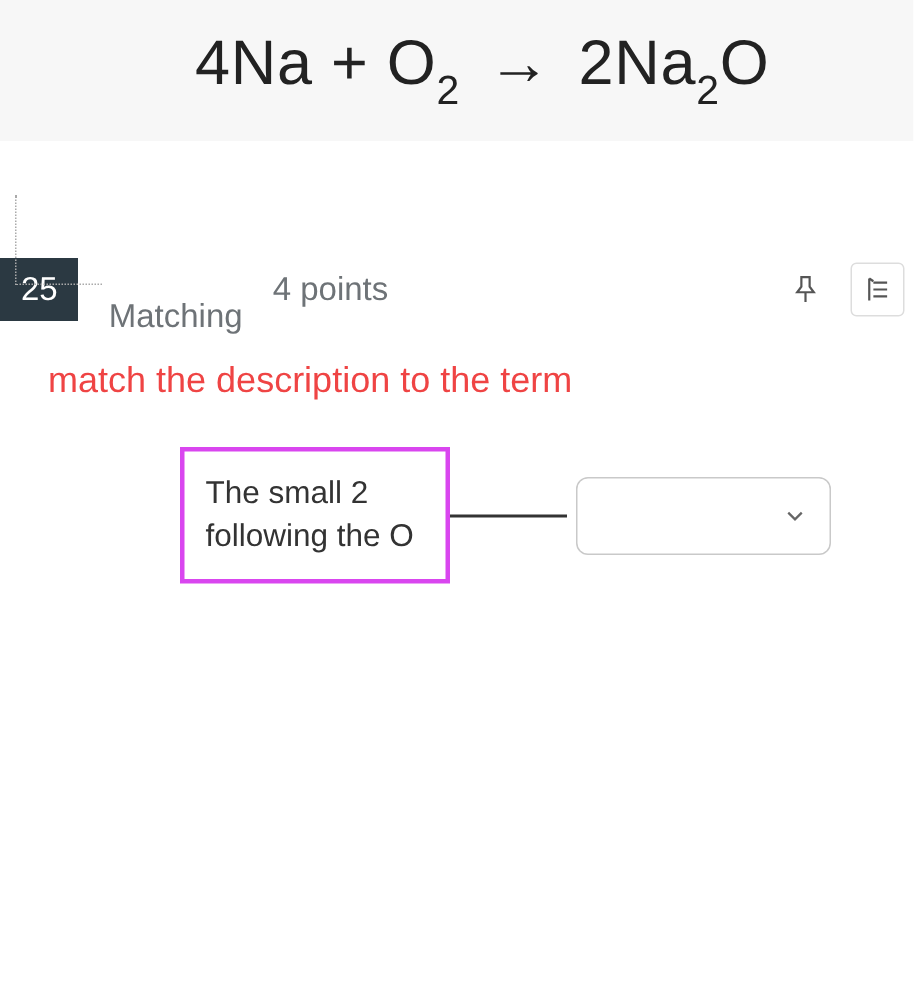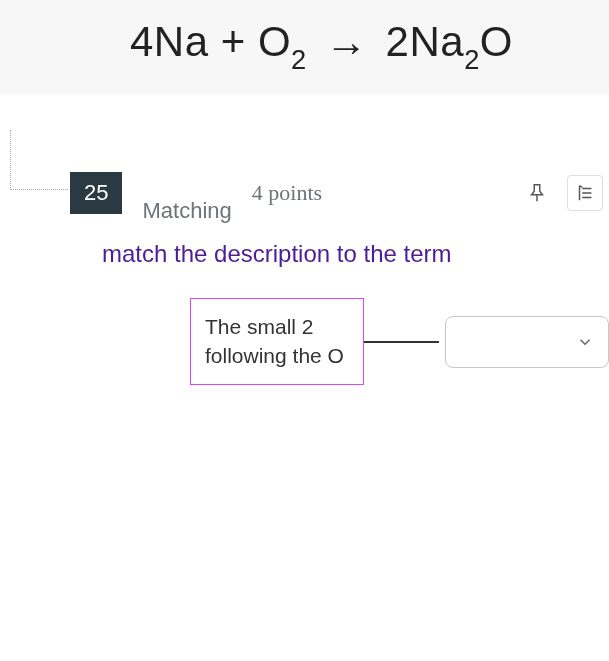--- a/index.html
+++ b/index.html
@@ -34,21 +34,20 @@
     top: 4px;
   }
   .arrow {
     display: inline-block;
     margin: 0 6px;
   }
 
   .question-wrap {
     margin-top: 68px;
     position: relative;
-    padding-left: 70px;
   }
   .tree-corner {
     position: absolute;
     left: 10px;
     top: -32px;
     width: 58px;
     height: 60px;
     border-left: 1px dotted #aaa;
     border-bottom: 1px dotted #aaa;
   }
@@ -65,21 +64,20 @@
     font-weight: 400;
   }
   .q-type {
     color: #6e7377;
     font-size: 22px;
     margin-top: 36px;
   }
   .q-points {
     color: #6e7377;
     font-size: 22px;
-    font-family: Liberation Serif, serif;
   }
   .q-tools {
     margin-left: auto;
     margin-right: 6px;
     display: flex;
     gap: 12px;
     align-items: center;
     color: #555;
   }
   .tool-btn {
@@ -93,36 +91,36 @@
   }
   .tool-btn.outline {
     border-color: #ddd;
   }
   .tool-btn svg { width: 22px; height: 22px; stroke: #555; fill: none; stroke-width: 1.6; }
 
   .q-instruction {
     margin-top: 16px;
     margin-left: 32px;
     font-size: 24px;
-    color: #4c1d95;
+    color: #ef4444;
   }
 
   .match-block {
     margin-top: 30px;
     margin-left: 120px;
     display: flex;
     flex-direction: column;
   }
   .match-row {
     display: flex;
     align-items: center;
   }
   .desc-cell {
     width: 180px;
-    border: 1px solid #d946ef;
+    border: 3px solid #d946ef;
     padding: 14px 14px;
     font-size: 21px;
     line-height: 1.35;
     color: #333;
   }
   .match-row + .match-row .desc-cell {
     border-top: none;
   }
   .connector {
     width: 78px;

